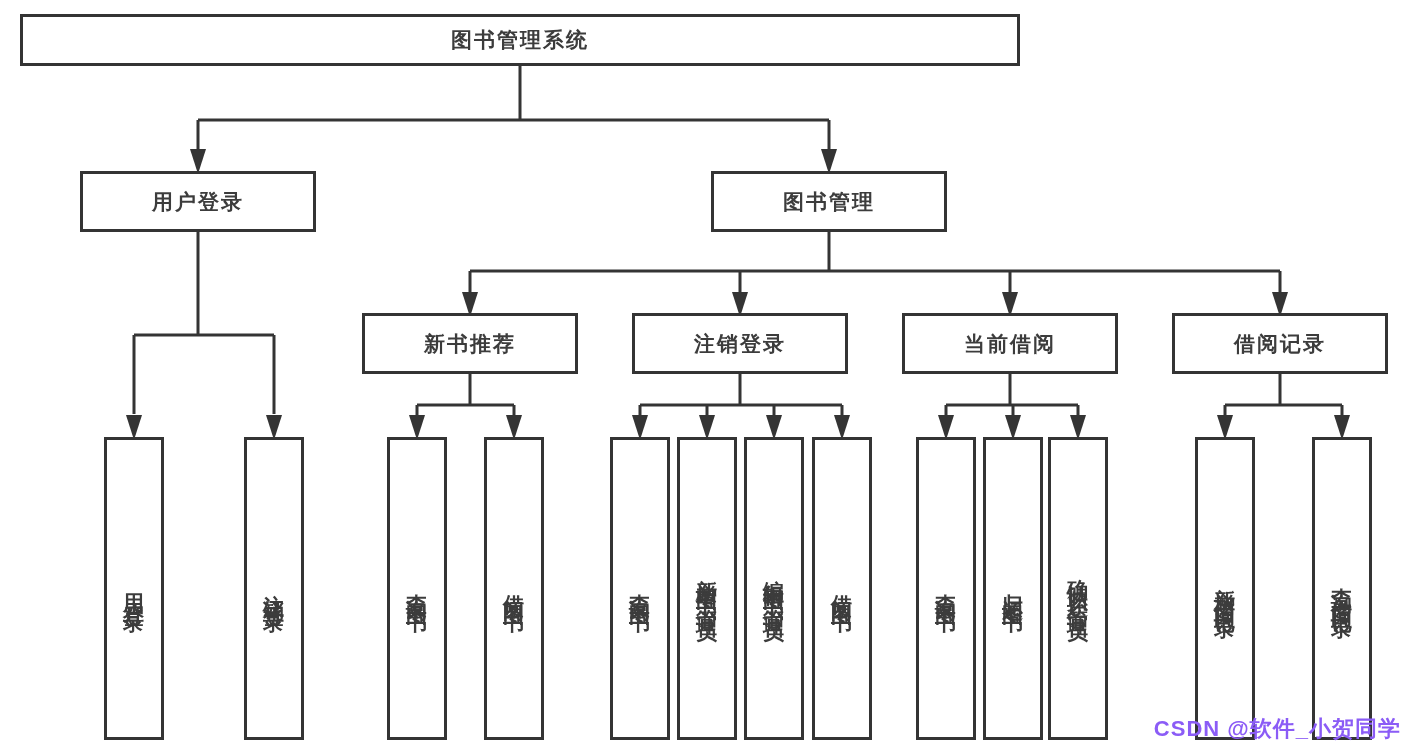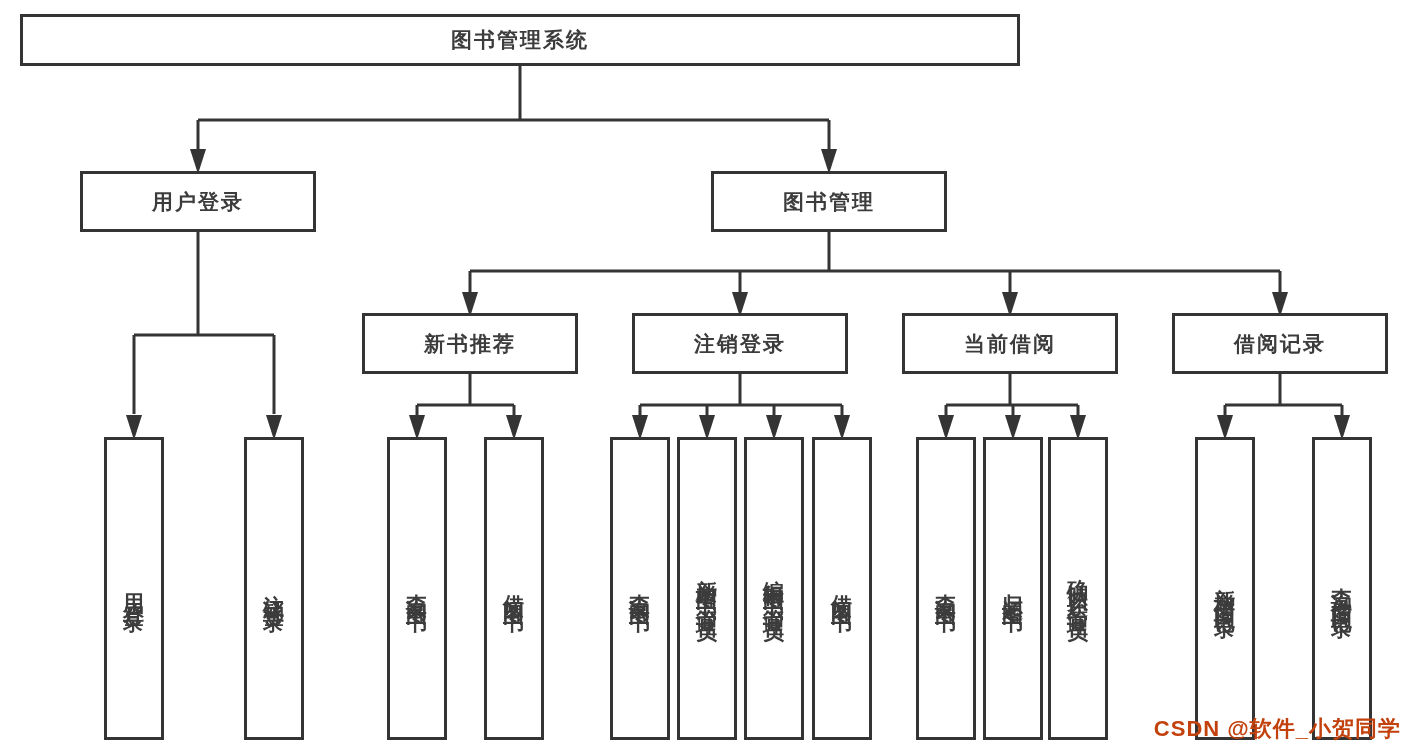--- a/index.html
+++ b/index.html
@@ -162,14 +162,14 @@
   <div class="box v-box leaf lf11">
     <span>确认归还（管理员）</span>
   </div>
   <div class="box v-box leaf lf12">
     <span>新增借阅记录</span>
   </div>
   <div class="box v-box leaf lf13">
     <span>查询借阅记录</span>
   </div>
 
-  <div class="watermark" style="color: #c2410c;">CSDN @软件_小贺同学</div>
+  <div class="watermark" style="color: #8b5cf6;">CSDN @软件_小贺同学</div>
 </div>
 
 </body></html>

